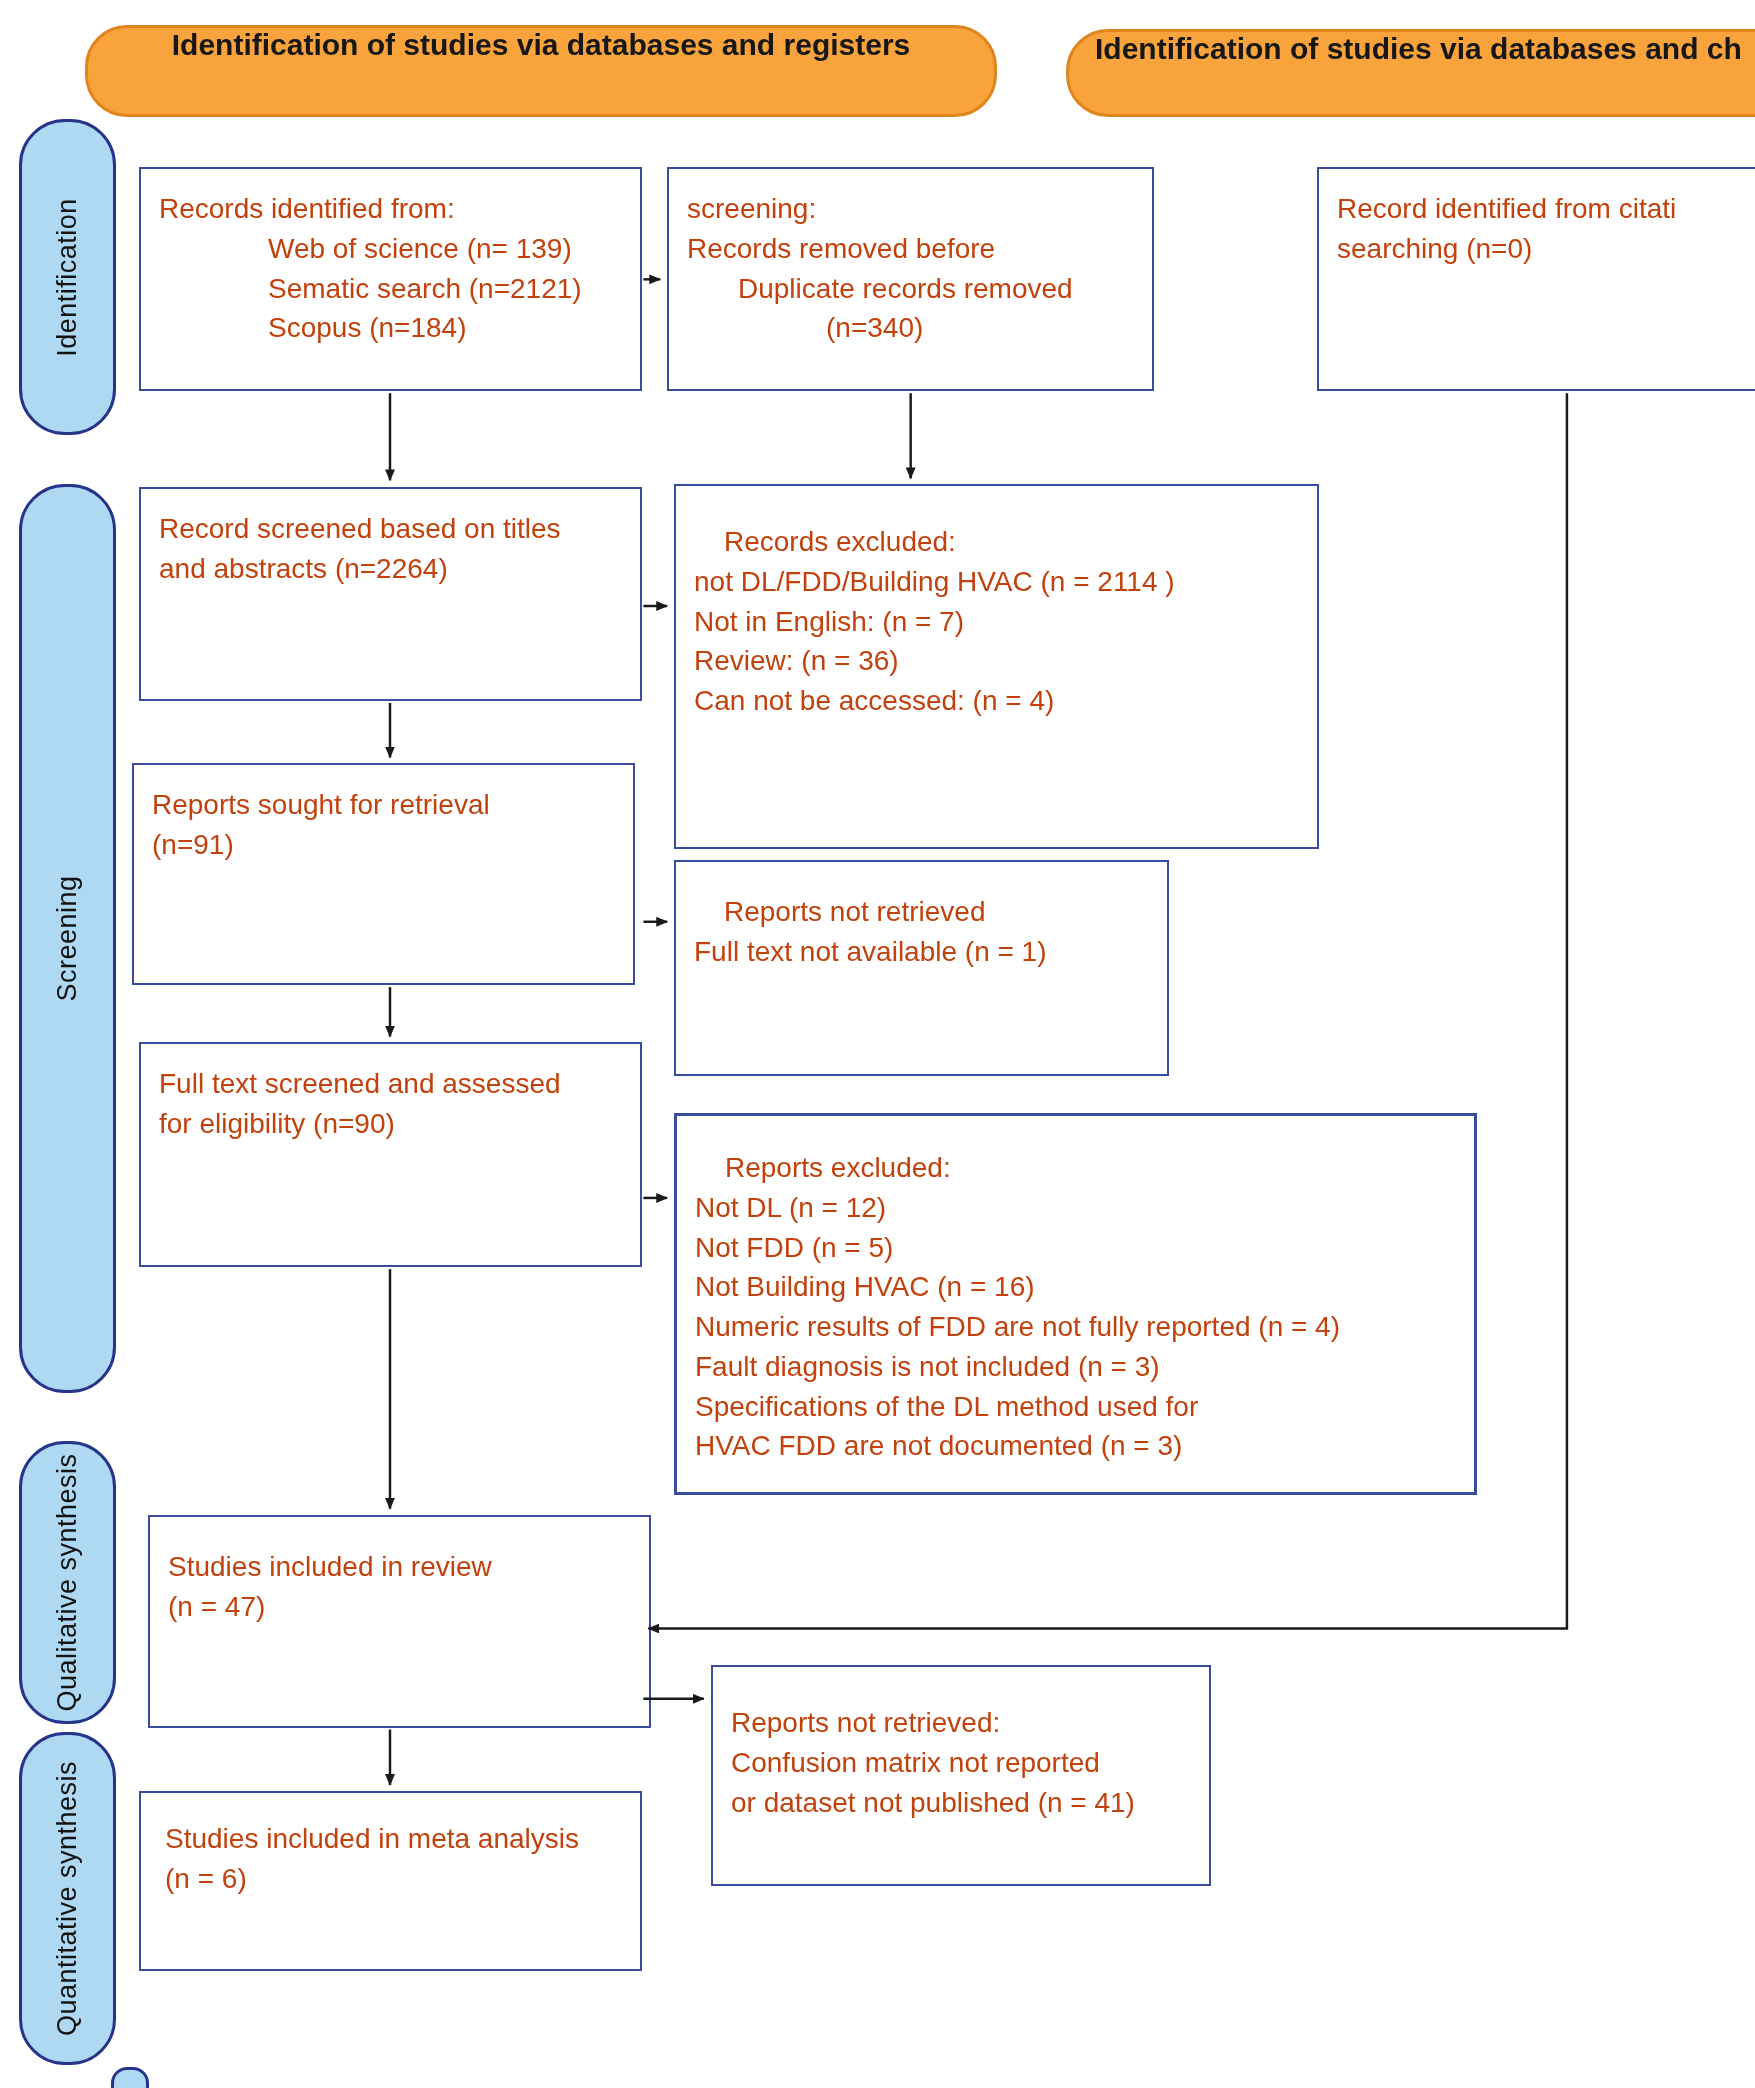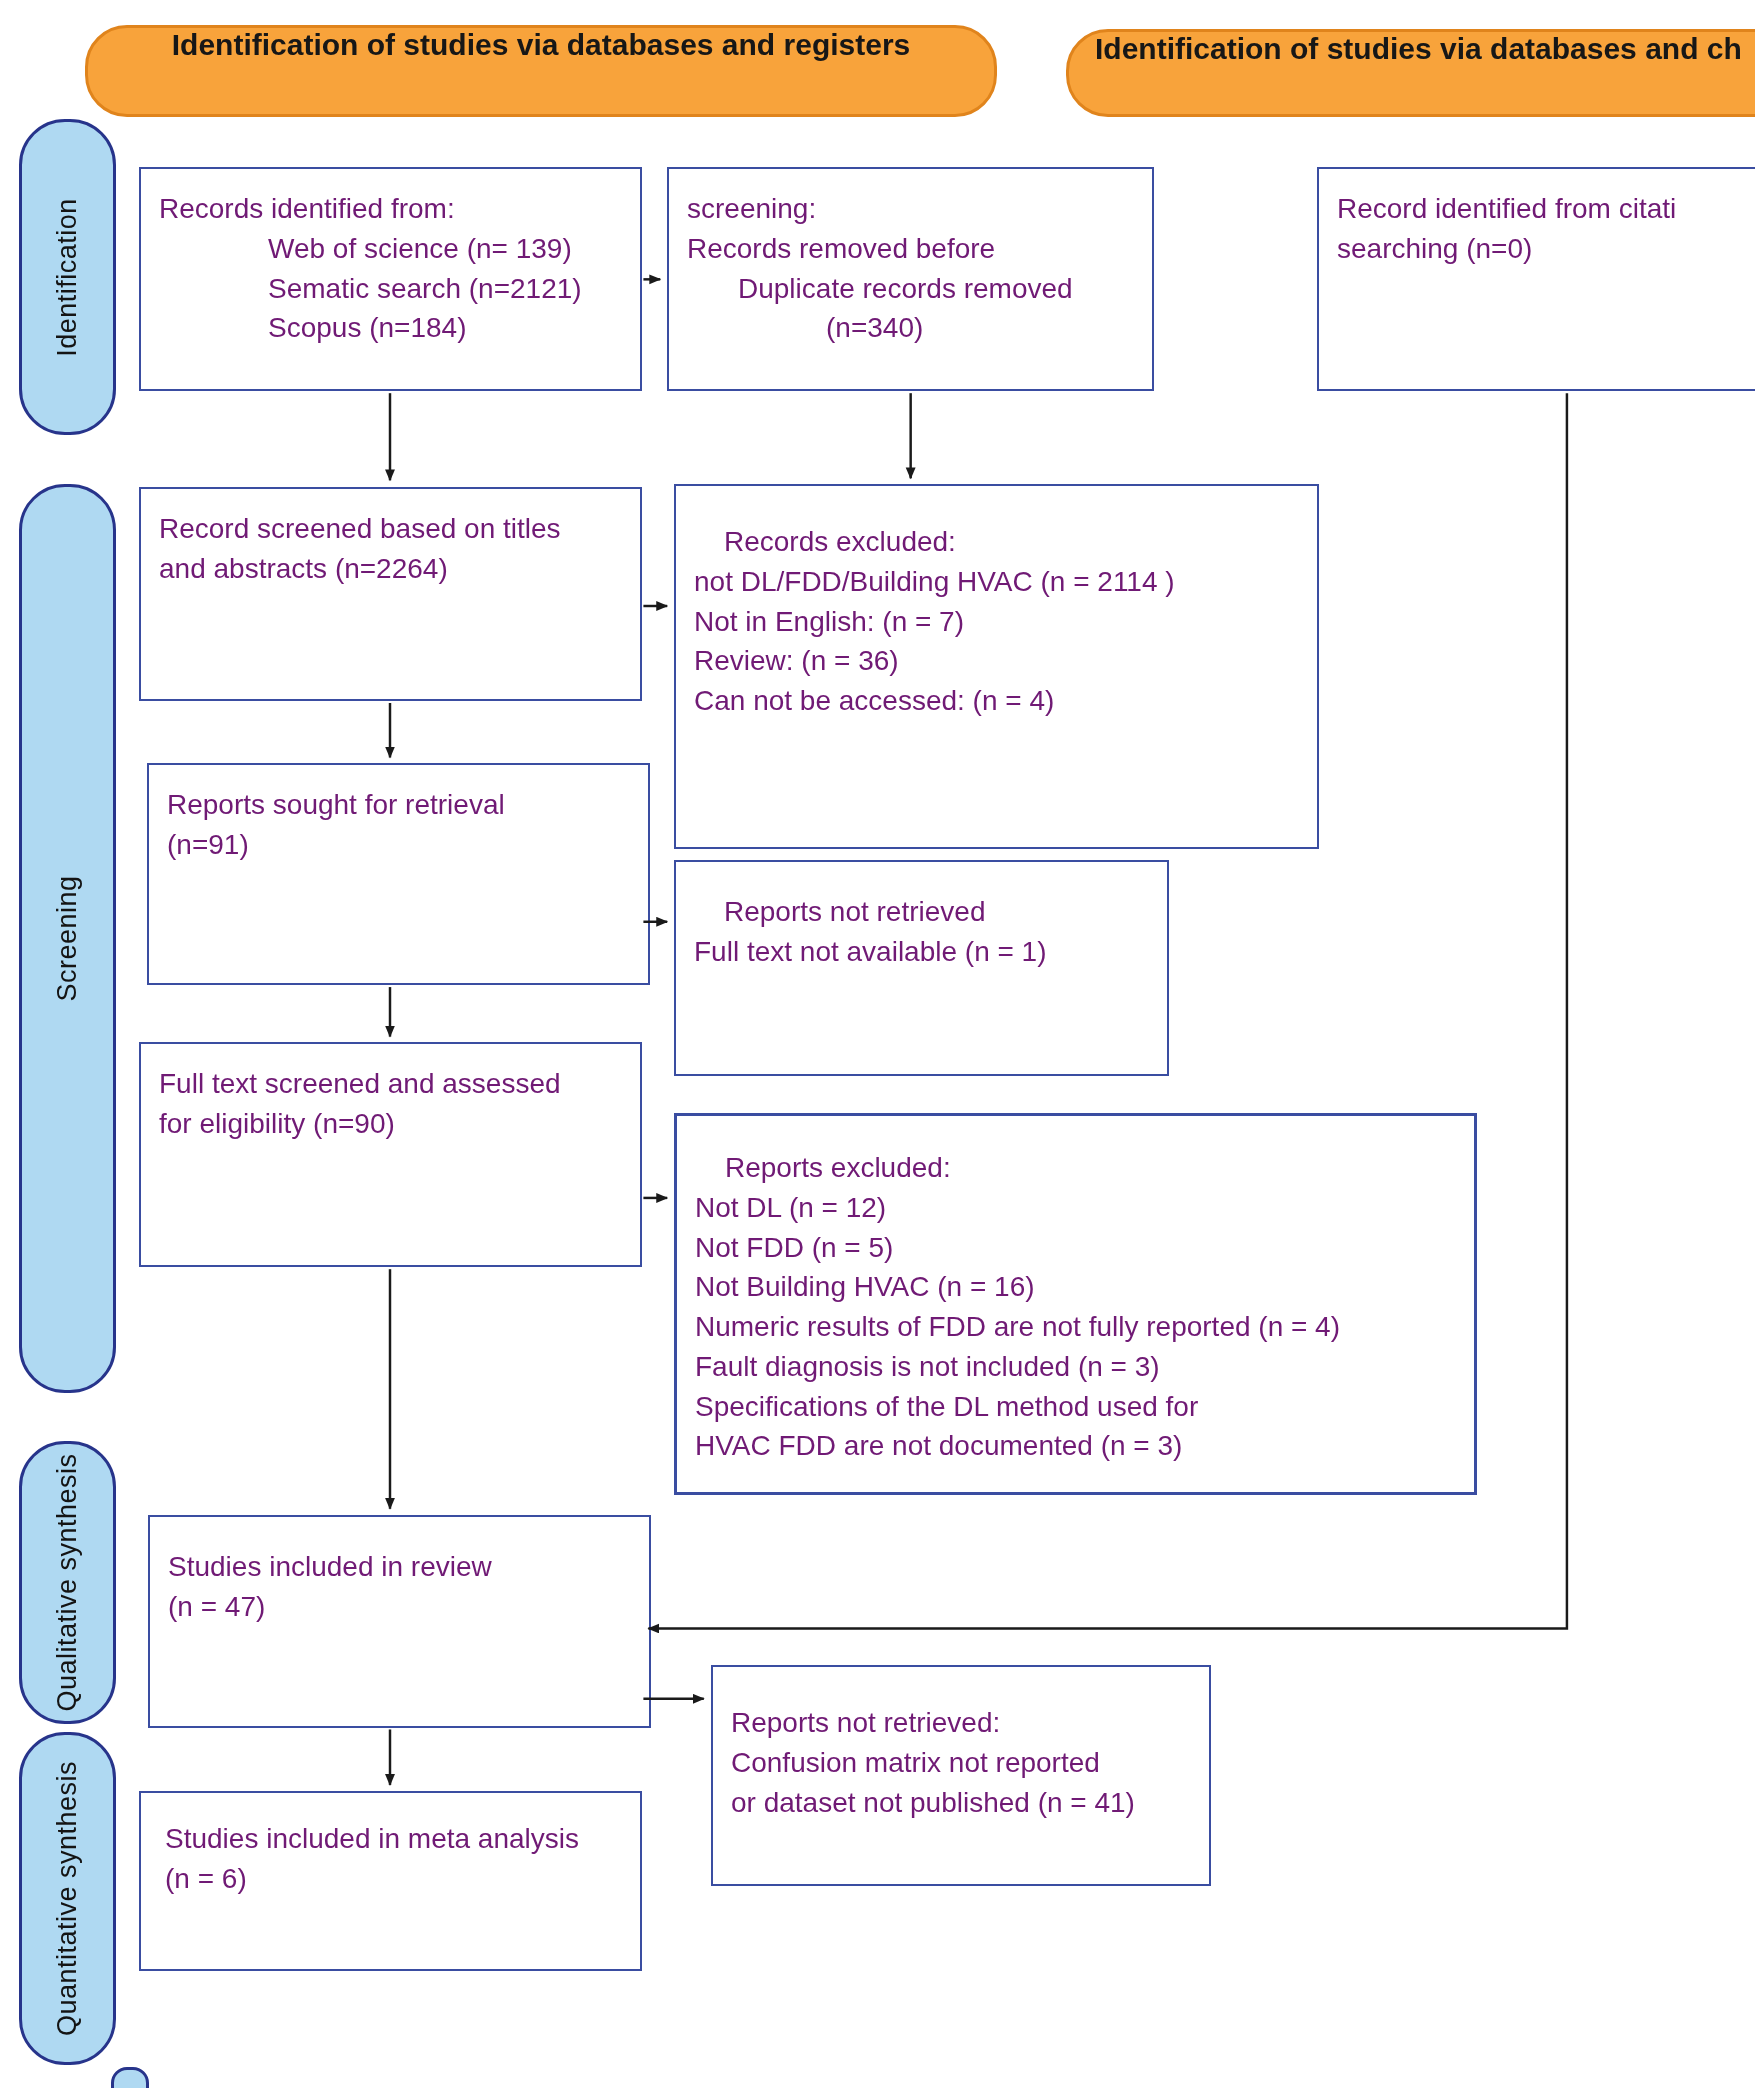--- a/index.html
+++ b/index.html
@@ -29,21 +29,21 @@
   }
   .stage span {
     transform:rotate(-90deg);
     white-space:nowrap;
     font-size:27px; color:#141414; letter-spacing:0.5px;
   }
   .box {
     position:absolute; background:#fff;
     border:2px solid var(--box-border,#3A4DA1);
     padding:20px 18px;
-    font-size:28px; line-height:1.42; color:#701a75;
+    font-size:28px; line-height:1.42; color:#c2410c;
   }
   .box.thick { border-width:3px; }
   .line { white-space:nowrap; }
   .ind-s { padding-left:30px; }
   .ind-m { padding-left:51px; }
   .ind-l { padding-left:109px; }
   .ind-xl { padding-left:139px; }
   svg.arrows { position:absolute; left:0; top:0; pointer-events:none; }
 </style>
 </head>
@@ -97,21 +97,21 @@
   </div>
 
   <div class="box" style="left:674px; top:484px; width:645px; height:365px; padding-top:36px;">
     <div class="line ind-s">Records excluded:</div>
     <div class="line">not DL/FDD/Building HVAC (n = 2114 )</div>
     <div class="line">Not in English: (n = 7)</div>
     <div class="line">Review: (n = 36)</div>
     <div class="line">Can not be accessed: (n = 4)</div>
   </div>
 
-  <div class="box" style="left:147px; top:763px; width:503px; height:222px;">
+  <div class="box" style="left:132px; top:763px; width:503px; height:222px;">
     <div class="line">Reports sought for retrieval</div>
     <div class="line">(n=91)</div>
   </div>
 
   <div class="box" style="left:674px; top:860px; width:495px; height:216px; padding-top:30px;">
     <div class="line ind-s">Reports not retrieved</div>
     <div class="line">Full text not available (n = 1)</div>
   </div>
 
   <div class="box" style="left:139px; top:1042px; width:503px; height:225px;">

